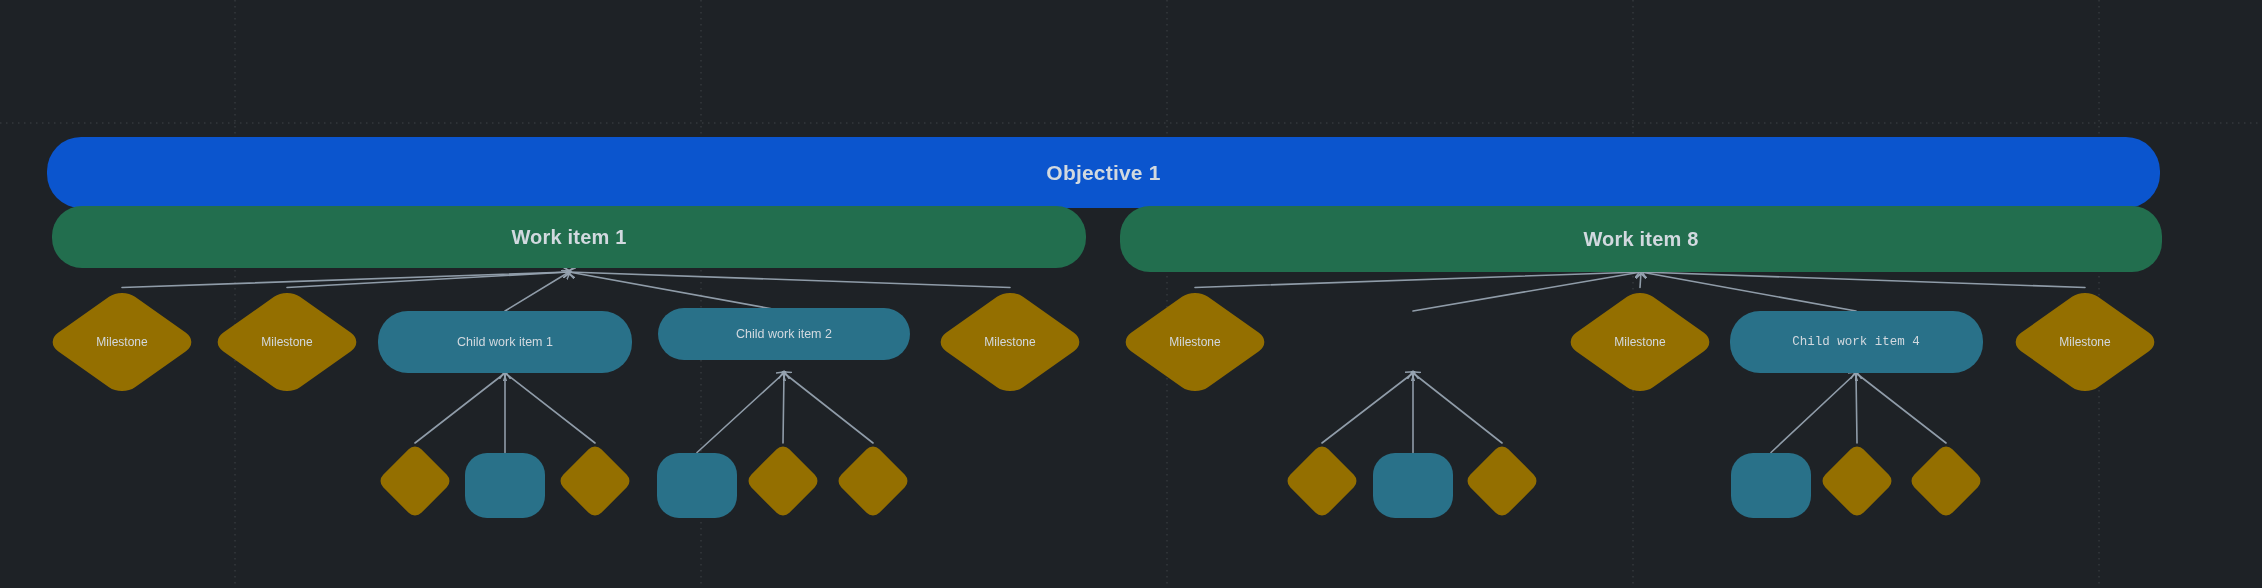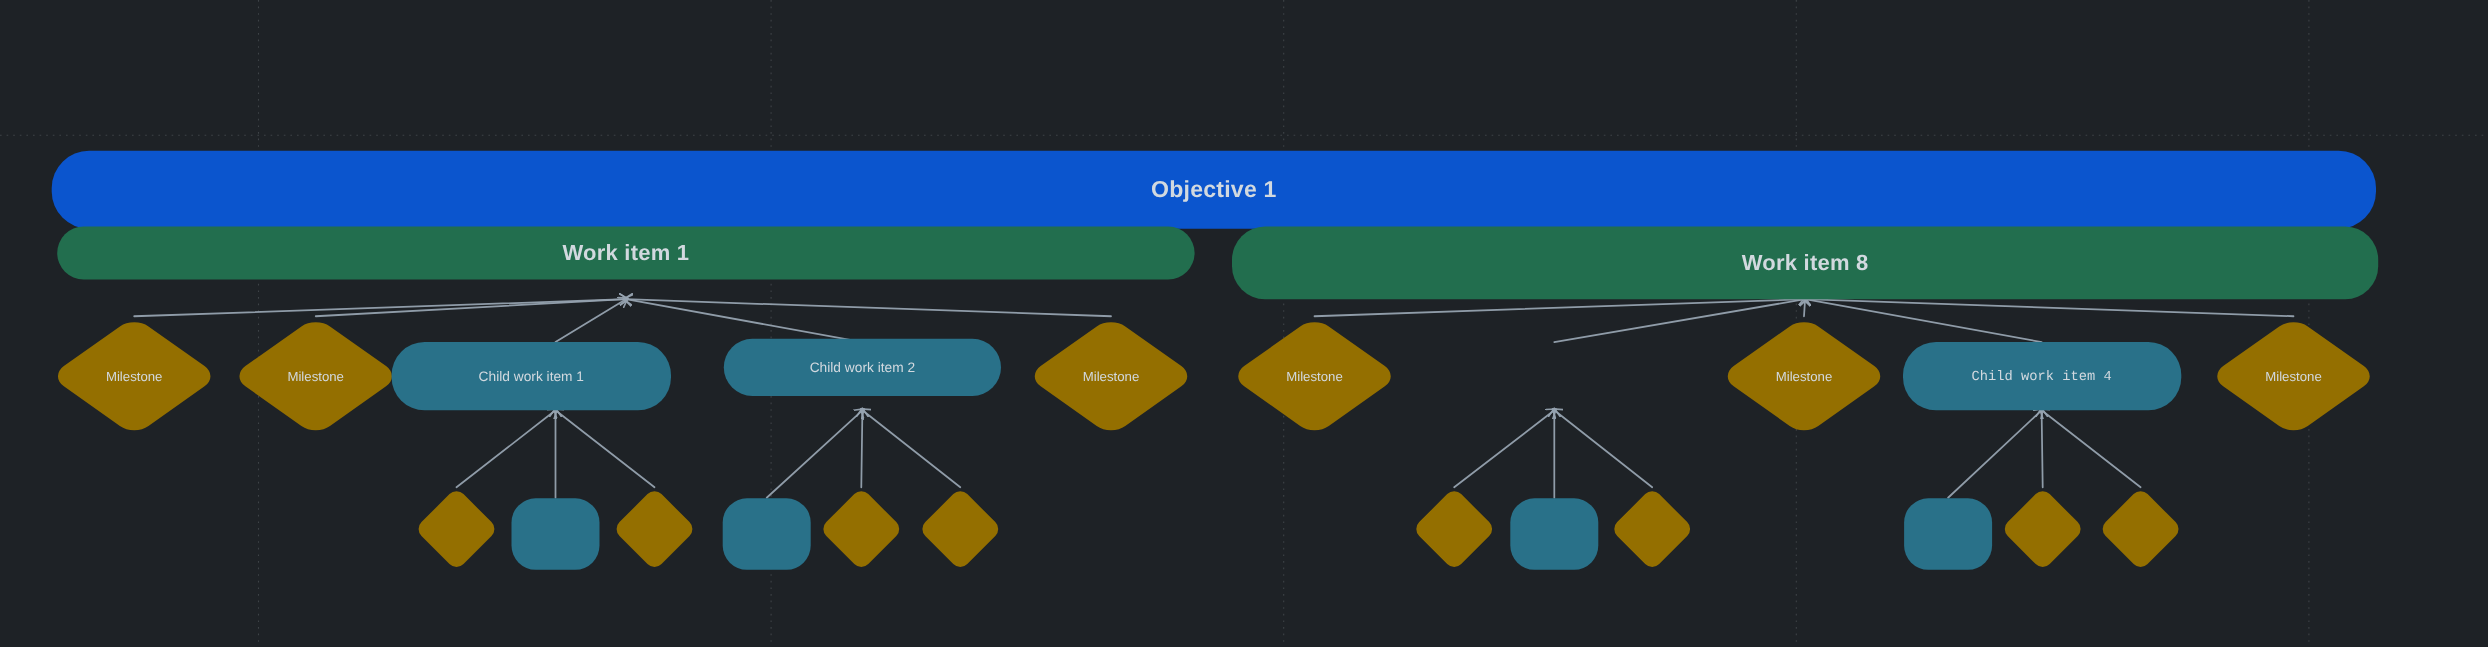--- a/index.html
+++ b/index.html
@@ -71,35 +71,35 @@
       <line x1="1413" y1="452.5" x2="1413" y2="373" stroke="#96A3B0" stroke-width="1.6" stroke-linecap="round" opacity="0.95" marker-end="url(#arrowhead)"></line>
       <line x1="1502" y1="443" x2="1413" y2="373" stroke="#96A3B0" stroke-width="1.6" stroke-linecap="round" opacity="0.95" marker-end="url(#arrowhead)"></line>
       <line x1="1771" y1="452.5" x2="1856" y2="373" stroke="#96A3B0" stroke-width="1.6" stroke-linecap="round" opacity="0.95" marker-end="url(#arrowhead)"></line>
       <line x1="1857" y1="443" x2="1856" y2="373" stroke="#96A3B0" stroke-width="1.6" stroke-linecap="round" opacity="0.95" marker-end="url(#arrowhead)"></line>
       <line x1="1946" y1="443" x2="1856" y2="373" stroke="#96A3B0" stroke-width="1.6" stroke-linecap="round" opacity="0.95" marker-end="url(#arrowhead)"></line>
     </svg>
   <div id="node-layer">
       <div class="node objective pill" style="left: 47px; top: 97px; width: 2113px; height: 71px; margin-top: 40px;">
         <span class="node-label">Objective 1</span>
       </div>
-      <div class="node work-item pill" style="left: 52px; top: 206px; width: 1034px; height: 48px;">
+      <div class="node work-item pill" style="left: 52px; top: 206px; width: 1034px; height: 62px;">
         <span class="node-label">Work item 1</span>
       </div>
       <div class="node work-item pill" style="left: 1120px; top: 206px; width: 1042px; height: 66px;">
         <span class="node-label">Work item 8</span>
       </div>
       <div class="node milestone" style="left: 45px; top: 287.5px; width: 154px; height: 109px;">
         <div class="diamond-shape"></div>
         <span class="node-label overlay-label">Milestone</span>
       </div>
       <div class="node milestone" style="left: 210px; top: 287.5px; width: 154px; height: 109px;">
         <div class="diamond-shape"></div>
         <span class="node-label overlay-label">Milestone</span>
       </div>
-      <div class="node child pill" style="left: 356px; top: 311px; width: 254px; height: 62px;">
+      <div class="node child pill" style="left: 378px; top: 311px; width: 254px; height: 62px;">
         <span class="node-label">Child work item 1</span>
       </div>
       <div class="node child pill" style="left: 658px; top: 308px; width: 252px; height: 52px;">
         <span class="node-label">Child work item 2</span>
       </div>
       <div class="node milestone" style="left: 933px; top: 287.5px; width: 154px; height: 109px;">
         <div class="diamond-shape"></div>
         <span class="node-label overlay-label">Milestone</span>
       </div>
       <div class="node milestone" style="left: 1118px; top: 287.5px; width: 154px; height: 109px;">

